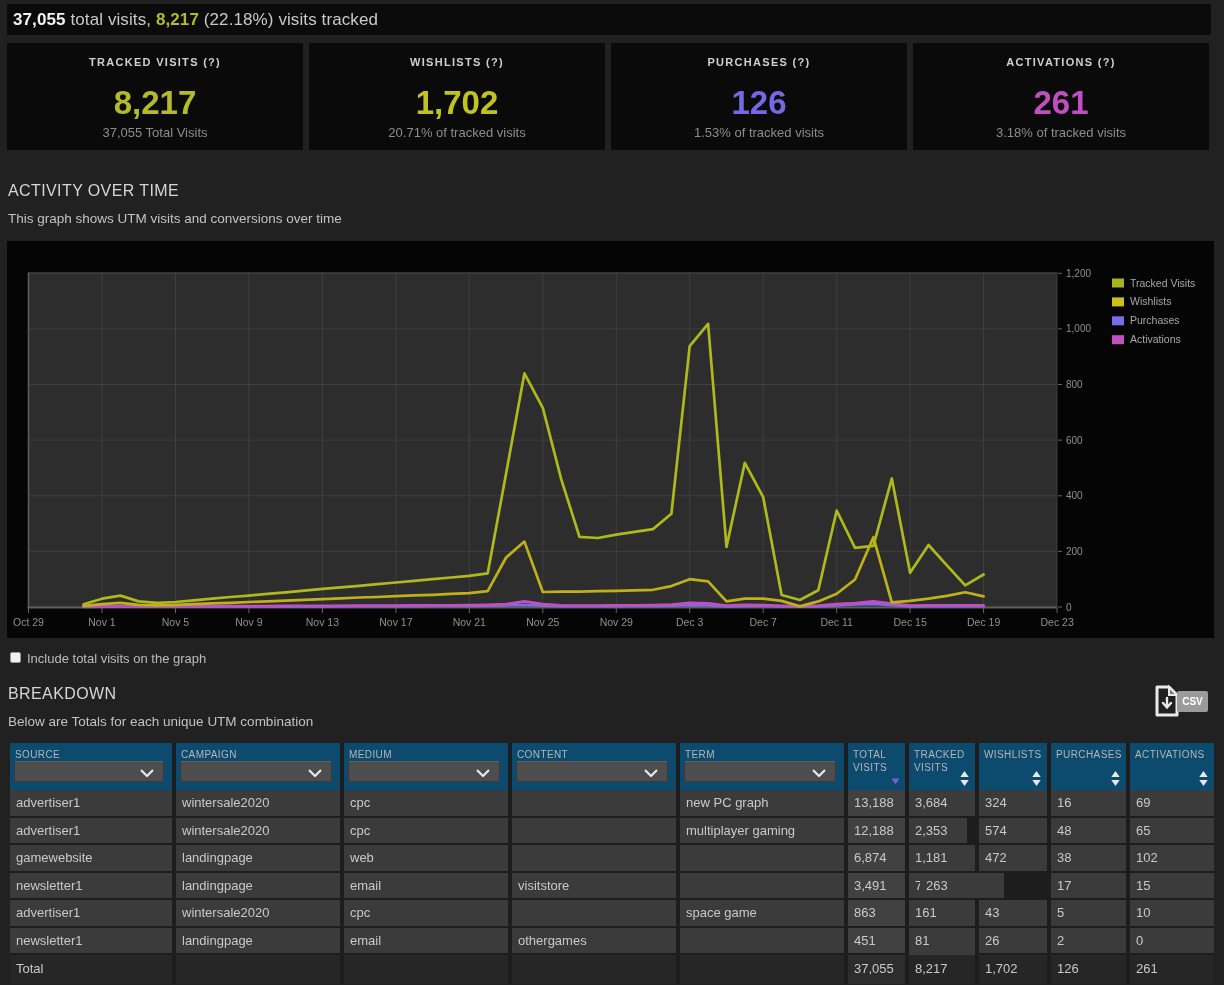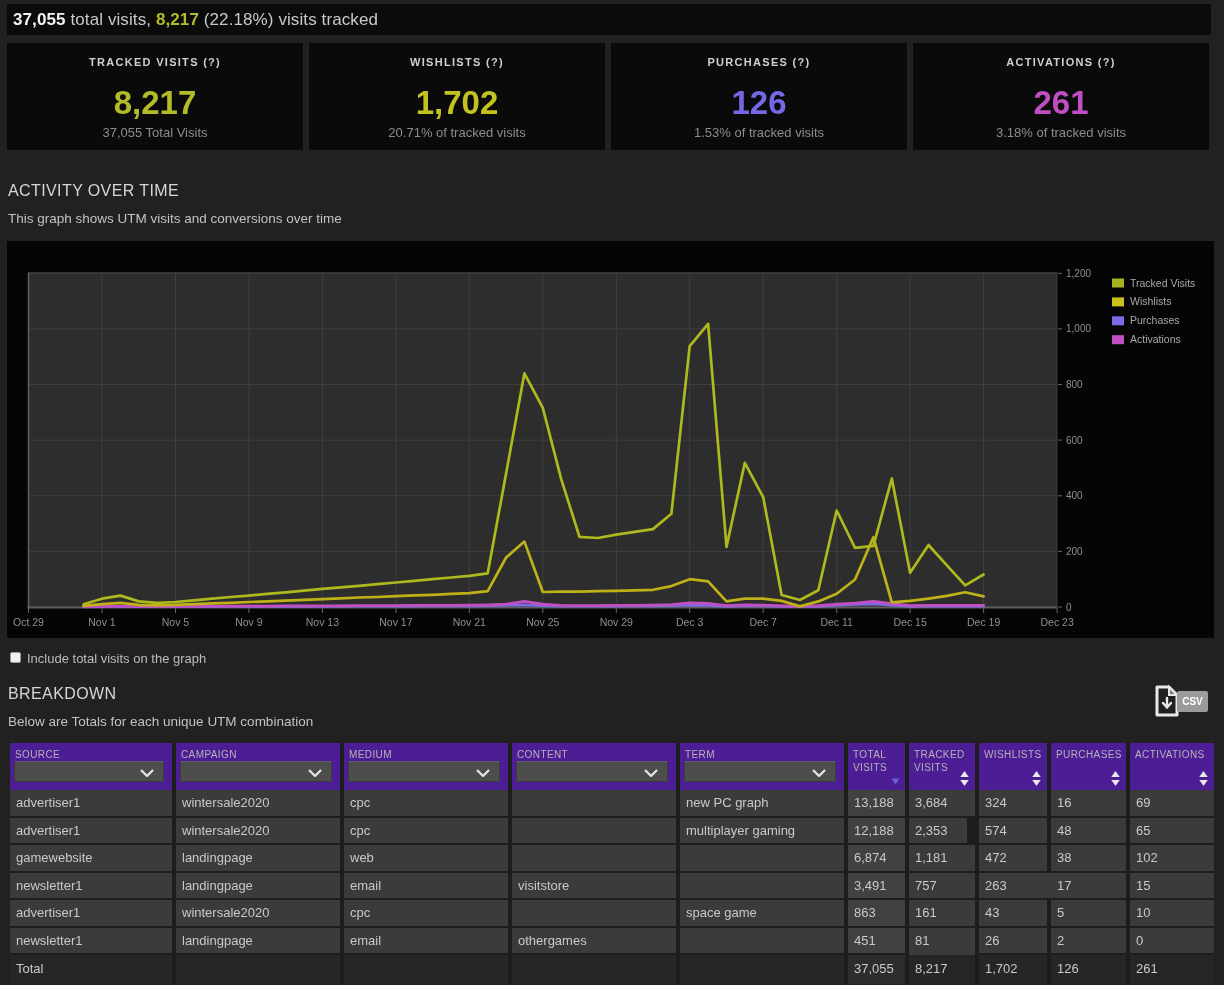--- a/index.html
+++ b/index.html
@@ -9,21 +9,21 @@
 .bt { margin-top:13px; font-size:11px; font-weight:bold; letter-spacing:1.3px; color:#cfcfcf; }
 .bn { margin-top:16px; font-size:33px; font-weight:bold; }
 .bs { margin-top:3px; font-size:13px; color:#8d8d8d; }
 .sechead { position:absolute; left:8px; font-size:16px; font-weight:400; letter-spacing:0.4px; color:#d6d6d6; }
 .subtext { position:absolute; left:8px; font-size:13.5px; color:#c2c2c2; }
 .chart { position:absolute; left:7px; top:241px; width:1207px; height:397px; background:#050505; }
 .ctitle { position:absolute; left:0; top:10px; width:100%; text-align:center; font-size:14.5px; color:#94989c; }
 .cbrow { position:absolute; left:10px; top:651px; font-size:13px; color:#bcbcbc; }
 .cb { position:absolute; left:0px; top:1px; width:11px; height:11px; background:#f0f0f0; border:1px solid #9a9a9a; border-radius:2px; }
 .csvbtn { position:absolute; left:1177px; top:691px; width:31px; height:21px; background:#9b9b9b; border-radius:2px; color:#fff; font-size:10px; font-weight:bold; text-align:center; line-height:21px; }
-.hc { position:absolute; background:#4c1d95; }
+.hc { position:absolute; background:#0c4a6e; }
 .hl { margin:5px 0 0 5px; font-size:10px; letter-spacing:0.4px; color:#b5b5b5; line-height:13px; }
 .sel { position:absolute; left:4px; right:8px; top:18px; height:21px; background:#4d4d4d; border:1px solid #3a3a3a; border-top-color:#5e5e5e; border-radius:2px; }
 .tc { position:absolute; background:#3b3b3b; font-size:13px; color:#c9c9c9; line-height:25px; padding-left:6px; white-space:nowrap; overflow:hidden; }
 .tt { background:#262626; line-height:28px; }
 </style></head>
 <body>
 <div class="topbar"><b>37,055</b> total visits, <span class="yg">8,217</span> (22.18%) visits tracked</div>
 <div class="box" style="left:7px;width:296px">
 <div class="bt">TRACKED VISITS (?)</div>
     <div class="bn" style="color:#b3bc28">8,217</div>
@@ -243,21 +243,21 @@
 <div class="tc" style="left:979px;top:845.0px;width:68px;height:25.5px;">472</div>
 <div class="tc" style="left:1051px;top:845.0px;width:75px;height:25.5px;">38</div>
 <div class="tc" style="left:1130px;top:845.0px;width:84px;height:25.5px;">102</div>
 <div class="tc" style="left:10px;top:872.5px;width:162px;height:25.5px;">newsletter1</div>
 <div class="tc" style="left:176px;top:872.5px;width:164px;height:25.5px;">landingpage</div>
 <div class="tc" style="left:344px;top:872.5px;width:164px;height:25.5px;">email</div>
 <div class="tc" style="left:512px;top:872.5px;width:164px;height:25.5px;">visitstore</div>
 <div class="tc" style="left:680px;top:872.5px;width:164px;height:25.5px;"></div>
 <div class="tc" style="left:848px;top:872.5px;width:57px;height:25.5px;background:#414141;">3,491</div>
 <div class="tc" style="left:909px;top:872.5px;width:66px;height:25.5px;">757</div>
-<div class="tc" style="left:979px;top:872.5px;width:84px;height:25.5px;">263</div>
+<div class="tc" style="left:920px;top:872.5px;width:84px;height:25.5px;">263</div>
 <div class="tc" style="left:1051px;top:872.5px;width:75px;height:25.5px;">17</div>
 <div class="tc" style="left:1130px;top:872.5px;width:84px;height:25.5px;">15</div>
 <div class="tc" style="left:10px;top:900.0px;width:162px;height:25.5px;">advertiser1</div>
 <div class="tc" style="left:176px;top:900.0px;width:164px;height:25.5px;">wintersale2020</div>
 <div class="tc" style="left:344px;top:900.0px;width:164px;height:25.5px;">cpc</div>
 <div class="tc" style="left:512px;top:900.0px;width:164px;height:25.5px;"></div>
 <div class="tc" style="left:680px;top:900.0px;width:164px;height:25.5px;">space game</div>
 <div class="tc" style="left:848px;top:900.0px;width:57px;height:25.5px;background:#414141;">863</div>
 <div class="tc" style="left:909px;top:900.0px;width:66px;height:25.5px;">161</div>
 <div class="tc" style="left:979px;top:900.0px;width:68px;height:25.5px;">43</div>

